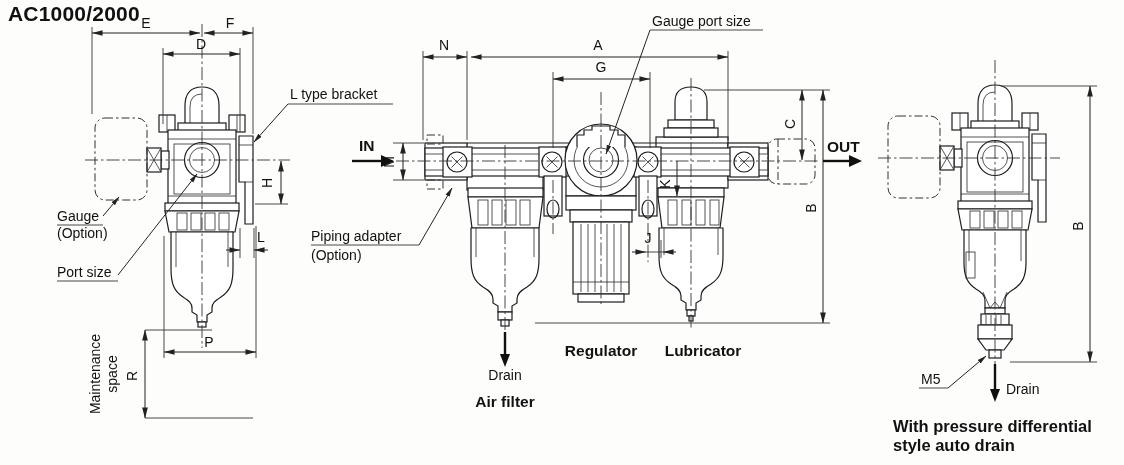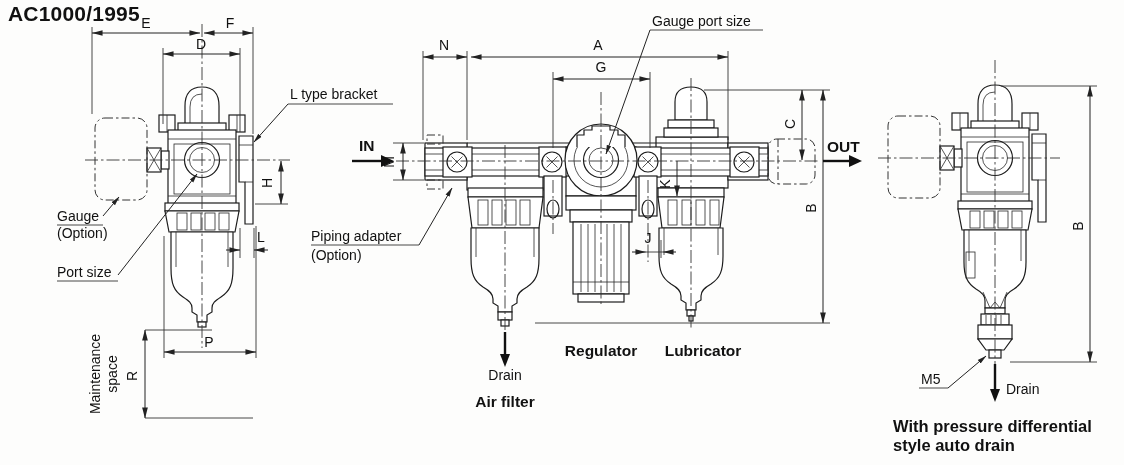--- a/index.html
+++ b/index.html
@@ -22,21 +22,21 @@
   .cl{stroke:#333;stroke-width:0.9;fill:none;stroke-dasharray:13 3 2.5 3;}
   .ph{stroke:#333;stroke-width:1;fill:none;stroke-dasharray:8 3 2.5 3;}
   .lead{stroke:#222;stroke-width:1;fill:none;marker-end:url(#lar);}
   .flow{stroke:#111;stroke-width:2.4;fill:none;}
   .fat{fill:#111;stroke:none;}
 </style>
 </head>
 <body>
 
 <div class="page">
-  <div class="title">AC1000/1995</div>
+  <div class="title">AC1000/2000</div>
 
   <svg width="1124" height="465" viewBox="0 0 1124 465">
     <defs>
       <marker id="dar" viewBox="0 0 10 6" refX="9.6" refY="3" markerWidth="11" markerHeight="6.6" orient="auto-start-reverse">
           <path d="M10,3 L0,0.4 L0,5.6 Z" fill="#222"></path>
         </marker>
       <marker id="lar" viewBox="0 0 10 6" refX="9.4" refY="3" markerWidth="9.5" markerHeight="5.7" orient="auto">
           <path d="M10,3 L0,0.6 L0,5.4 Z" fill="#222"></path>
         </marker>
 

